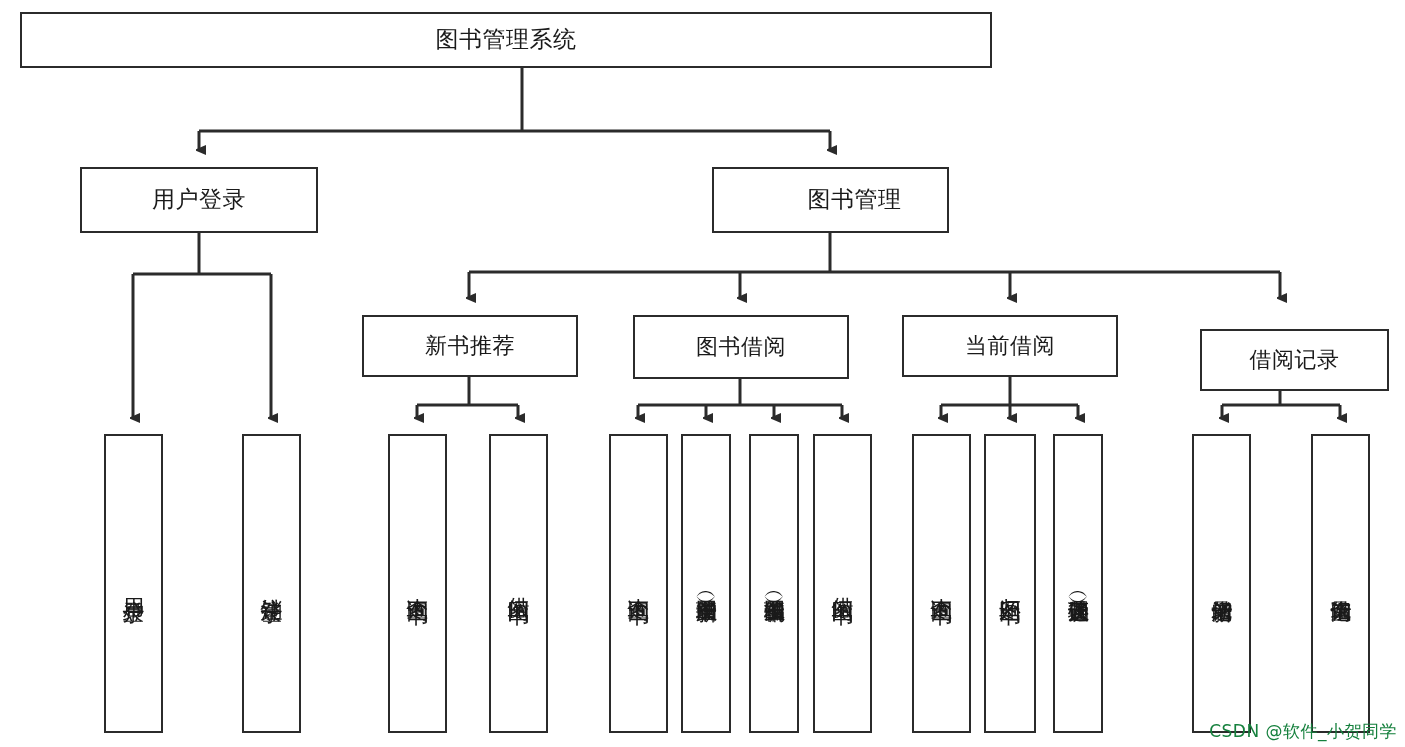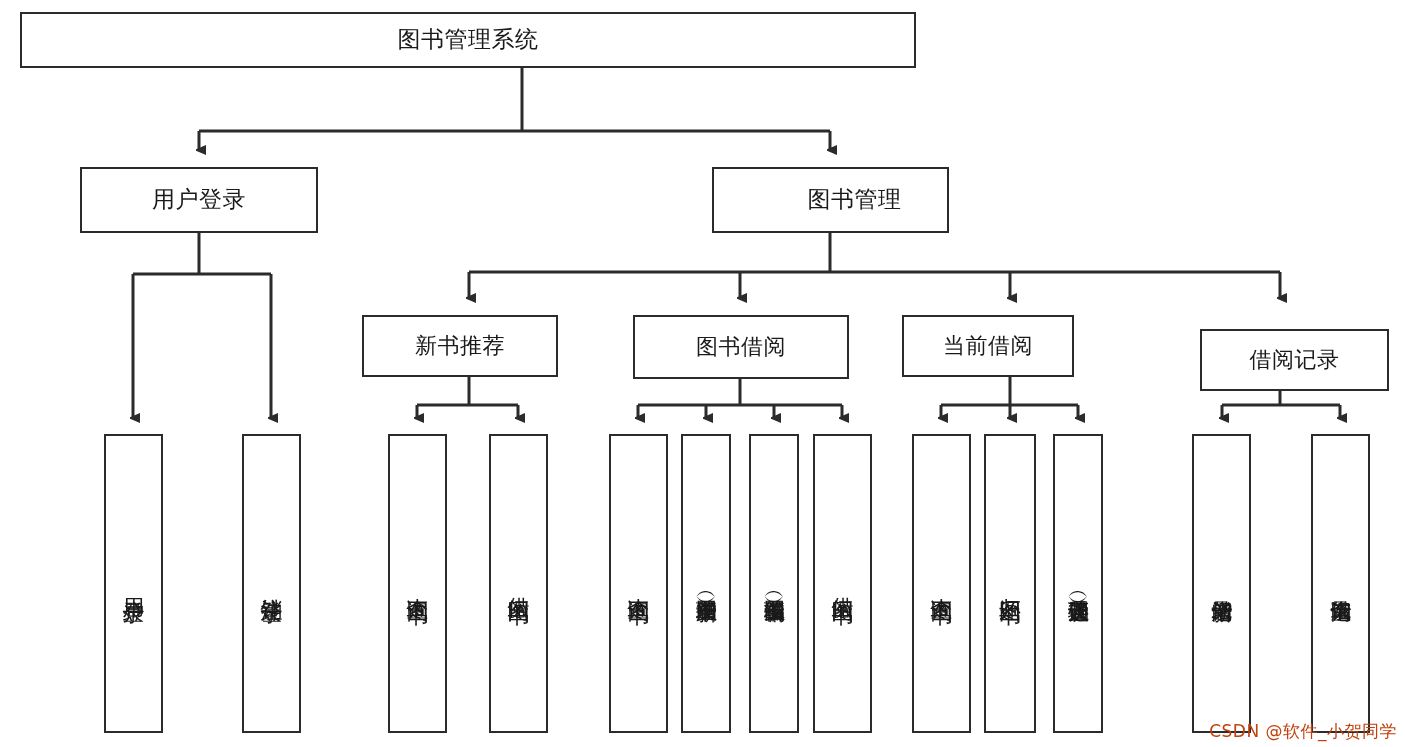--- a/index.html
+++ b/index.html
@@ -66,21 +66,21 @@
   .node.leaf.tight .node-label {
     letter-spacing: 0px;
     line-height: 1.2;
     font-size: 21px;
   }
   .watermark {
     position: absolute;
     right: 8px;
     bottom: 4px;
     font-size: 17px;
-    color: #c2410c;
+    color: #15803d;
     letter-spacing: 0.5px;
     z-index: 3;
     white-space: nowrap;
   }
 </style>
 </head>
 <body>
 
 <div id="diagram-canvas">
 
@@ -127,38 +127,38 @@
       <path d="M 1010 405 L 1010 418" marker-end="url(#arrowhead)"></path>
       <path d="M 1078 405 L 1078 418" marker-end="url(#arrowhead)"></path>
 
       <path d="M 1280 376 L 1280 405"></path>
       <path d="M 1222 405 L 1340 405"></path>
       <path d="M 1222 405 L 1222 418" marker-end="url(#arrowhead)"></path>
       <path d="M 1340 405 L 1340 418" marker-end="url(#arrowhead)"></path>
     </g>
   </svg>
 
-  <div class="node root" style="left:20px; top:12px; width:896px; height:56px;align-items:center;">
+  <div class="node root" style="left:20px; top:12px; width:972px; height:56px;align-items:center;">
     <span class="node-label">图书管理系统</span>
   </div>
 
   <div class="node level2" style="left:80px; top:167px; width:238px; height:66px;">
     <span class="node-label">用户登录</span>
   </div>
   <div class="node level2" style="left:712px; top:167px; width:237px; height:66px;padding-left:48px;">
     <span class="node-label">图书管理</span>
   </div>
 
-  <div class="node level3" style="left:362px; top:315px; width:196px; height:62px;">
+  <div class="node level3" style="left:362px; top:315px; width:216px; height:62px;">
     <span class="node-label">新书推荐</span>
   </div>
   <div class="node level3" style="left:633px; top:315px; width:216px; height:64px;">
     <span class="node-label">图书借阅</span>
   </div>
-  <div class="node level3" style="left:902px; top:315px; width:172px; height:62px;">
+  <div class="node level3" style="left:902px; top:315px; width:216px; height:62px;">
     <span class="node-label">当前借阅</span>
   </div>
   <div class="node level3" style="left:1172px; top:329px; width:189px; height:62px;margin-left:28px;">
     <span class="node-label">借阅记录</span>
   </div>
 
   <div class="node leaf" style="left:104px; top:434px; width:59px; height:299px;">
     <span class="node-label">用户登录</span>
   </div>
   <div class="node leaf" style="left:242px; top:434px; width:59px; height:299px;">

